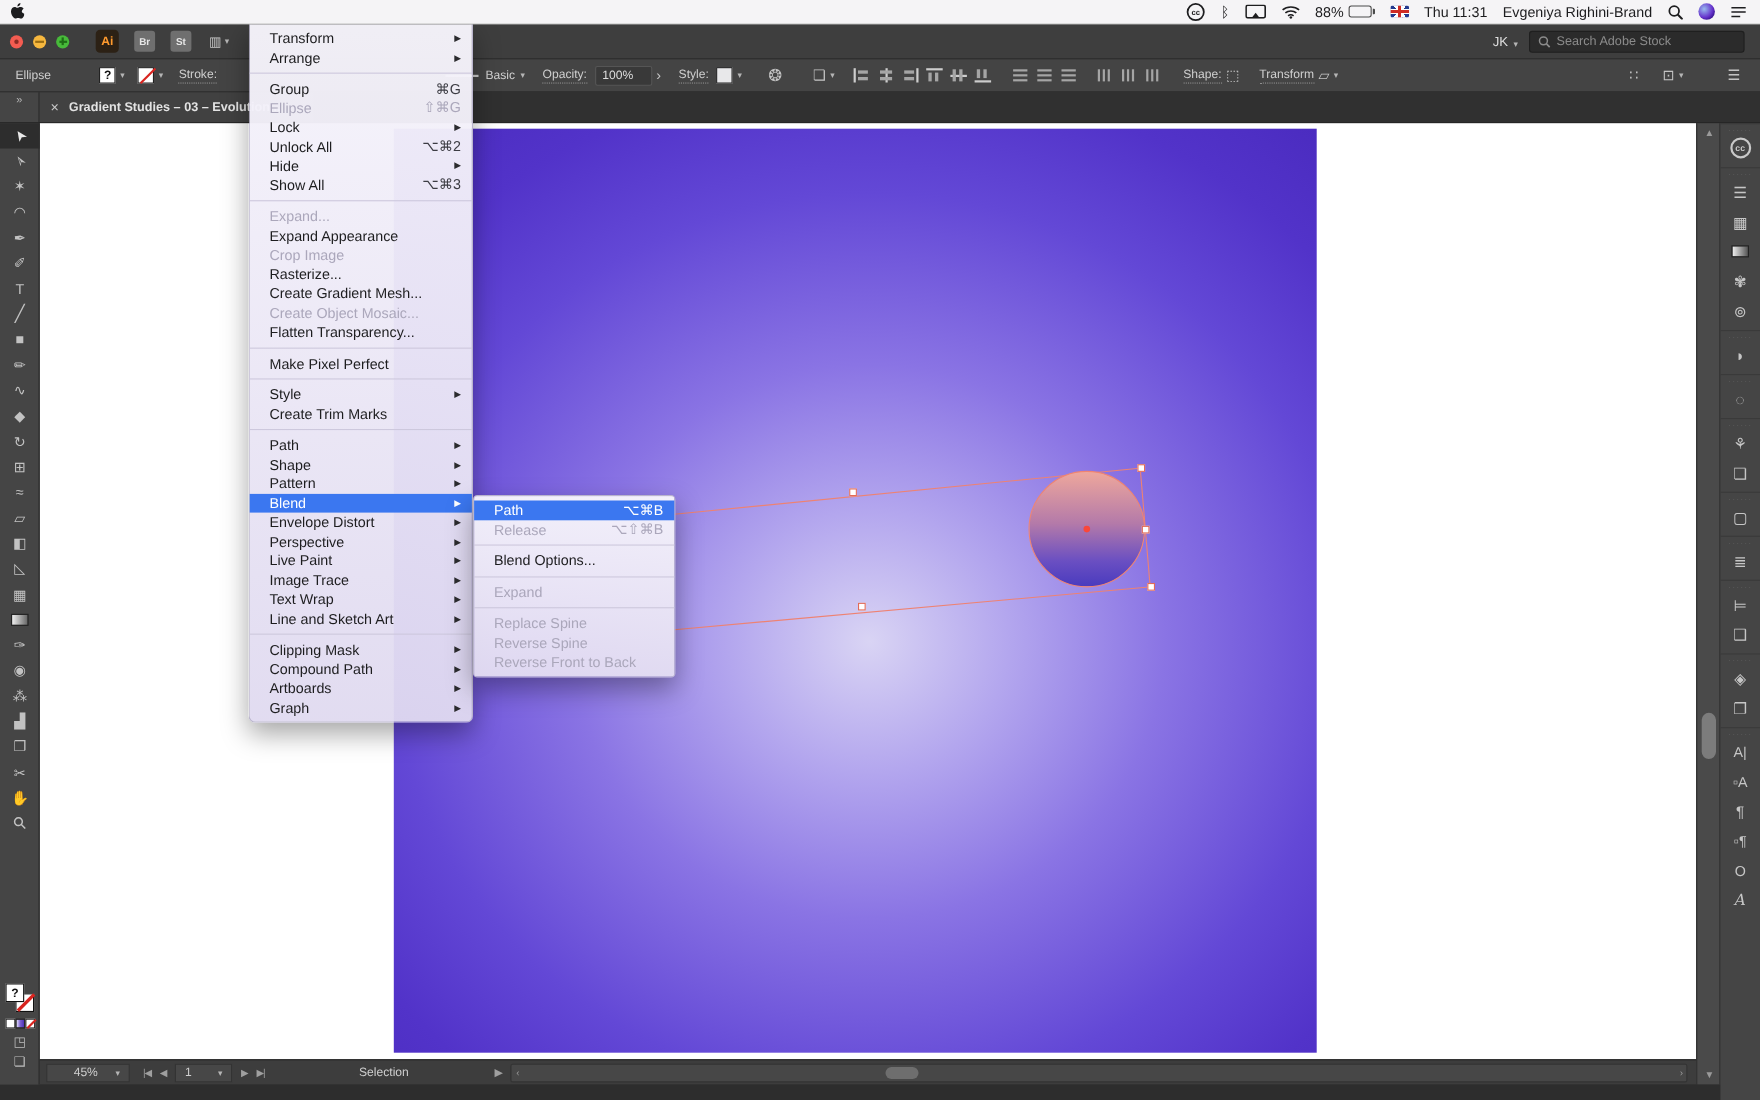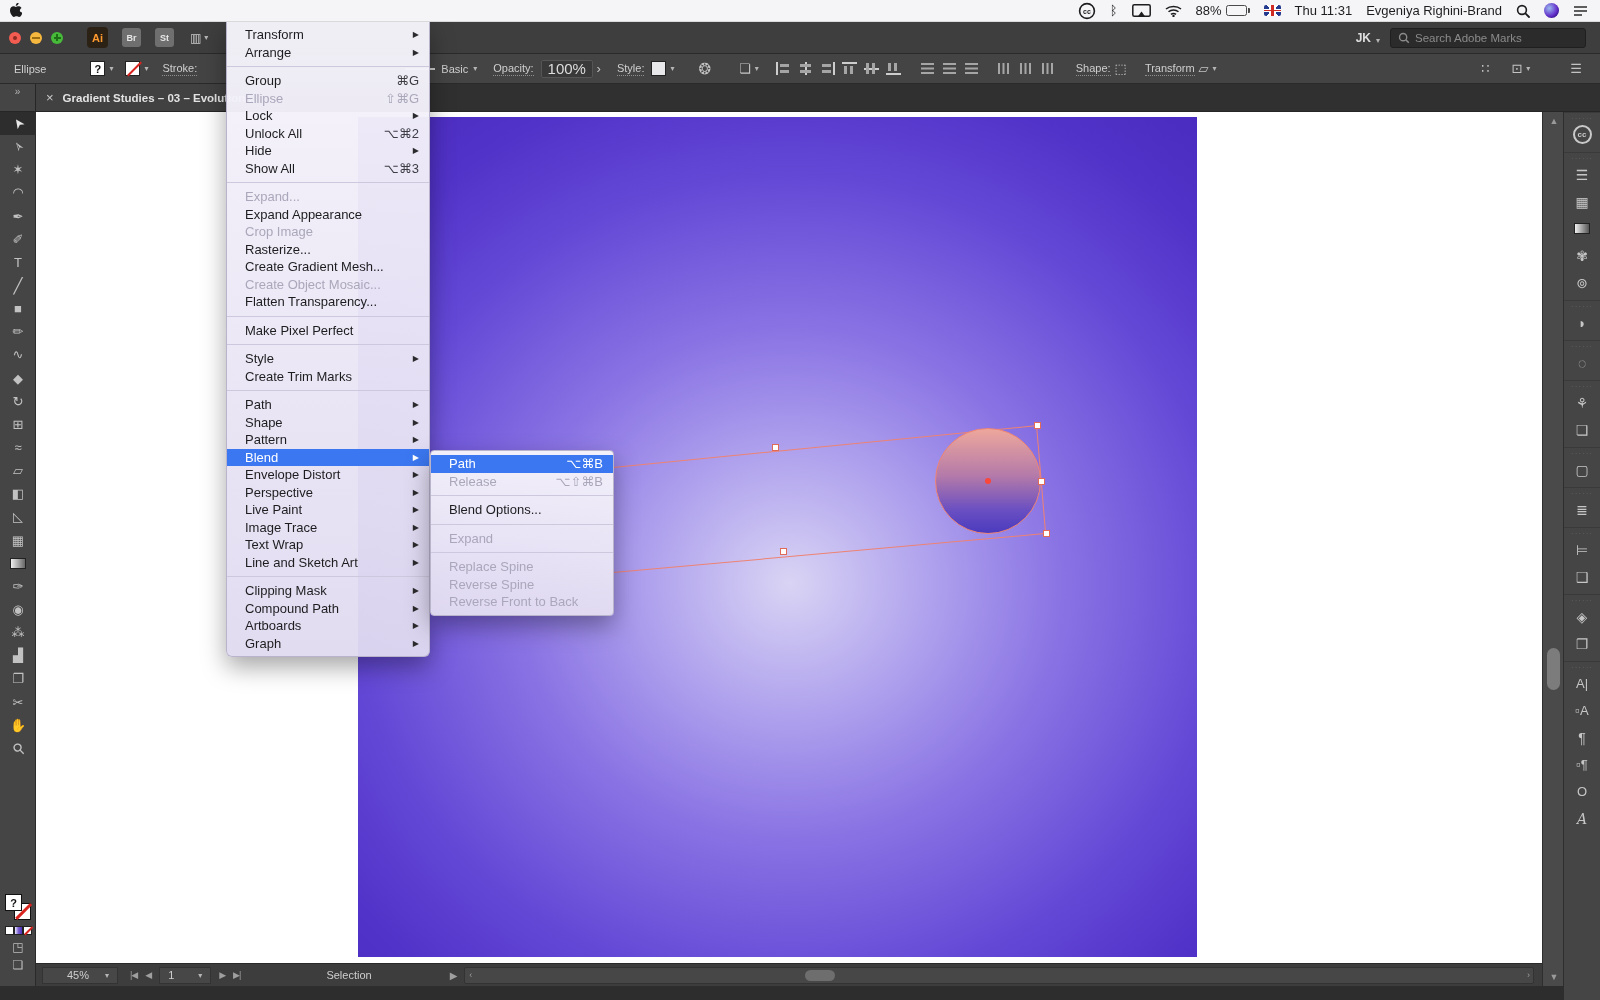--- a/index.html
+++ b/index.html
@@ -42,36 +42,36 @@
   .tl.yellow::after{content:"";position:absolute;left:2px;top:5px;width:8px;height:2px;background:#9a6d13}
   .tl.green::after{content:"";position:absolute;left:2.5px;top:5px;width:7px;height:2px;background:#1e6e16}
   .tl.green::before{content:"";position:absolute;left:5px;top:2.5px;width:2px;height:7px;background:#1e6e16}
   #ai-badge{margin-left:24px;width:21px;height:21px;border-radius:4px;background:#2c2115;color:#ff9a2e;
     font-weight:bold;font-size:11px;display:flex;align-items:center;justify-content:center}
   .sq-btn{margin-left:14px;width:19px;height:19px;border-radius:3px;background:#6f6f6f;color:#e6e6e6;
     font-size:9px;font-weight:bold;display:flex;align-items:center;justify-content:center}
   #ws-icon{margin-left:16px;color:#c9c9c9;font-size:12px;display:flex;align-items:center;gap:3px}
   .chev{font-size:8px;color:#b5b5b5}
   #tb-right{margin-left:auto;display:flex;align-items:center;gap:10px;padding-right:14px}
-  #workspace{color:#dedede;font-size:12px;font-weight:bold;display:flex;gap:5px;align-items:flex-end}
+  #workspace{color:#dedede;font-size:12px;font-weight:normal;display:flex;gap:5px;align-items:flex-end}
   #stock-search{width:196px;height:20px;background:#2b2b2b;border:1px solid #1f1f1f;border-radius:3px;
     display:flex;align-items:center;gap:5px;padding:0 7px;color:#8b8b8b;font-size:11.5px}
 
   
   #optionsbar{position:absolute;left:0;top:54px;width:1600px;height:30px;background:#444;
     border-bottom:1px solid #2a2a2a;display:flex;align-items:center;font-size:11px;color:#cfcfcf}
   .ob-lab{color:#cfcfcf}
   .ob-lab.link{border-bottom:1px dotted #8f8f8f;padding-bottom:1px}
   .swatch{width:15px;height:15px;background:#fff;border:1px solid #222;position:relative}
   .swatch.none::after{content:"";position:absolute;left:-1px;top:6px;width:19px;height:2px;background:#d8241f;
     transform:rotate(-45deg)}
   .swatch .q{position:absolute;inset:0;display:flex;align-items:center;justify-content:center;
     color:#111;font-size:11px;font-weight:bold}
   .ob-field{height:18px;background:#393939;border:1px solid #555;border-radius:2px;color:#ddd;
-    display:flex;align-items:center;padding:0 6px;font-size:15px}
+    display:flex;align-items:center;padding:0 6px;font-size:11px}
   .stroke-line{width:30px;height:2px;background:#ccc;margin-right:6px}
   .alic{width:15px;height:13px;position:relative;flex:0 0 auto;margin:0 3.5px}
   .alic::before,.alic::after{content:"";position:absolute;background:#cdcdcd}
   .alic::after{background:#a5a5a5}
   .alic:nth-child(7),.alic:nth-child(10){margin-left:15px}
   [data-name="horizontal-align-left"]::before{left:0;top:0;width:2px;height:13px}
   [data-name="horizontal-align-left"]::after{left:4px;top:2px;width:9px;height:3px;box-shadow:0 6px 0 #a5a5a5}
   [data-name="horizontal-align-center"]::before{left:6.5px;top:0;width:2px;height:13px}
   [data-name="horizontal-align-center"]::after{left:2px;top:2px;width:11px;height:3px;box-shadow:0 6px 0 #a5a5a5}
   [data-name="horizontal-align-right"]::before{right:0;top:0;width:2px;height:13px}
@@ -252,21 +252,21 @@
     <span id="tb-right">
       <span id="workspace" data-name="workspace-switcher">
         <span data-name="workspace-label">JK</span>
         <span class="chev" data-name="chevron-down-icon">▾</span>
       </span>
       <span id="stock-search" data-name="adobe-stock-search-input">
         <svg width="12" height="12" viewBox="0 0 14 14" data-name="search-icon">
             <circle cx="6" cy="6" r="4.2" fill="none" stroke="#8b8b8b" stroke-width="1.6"></circle>
             <line x1="9.2" y1="9.2" x2="12.6" y2="12.6" stroke="#8b8b8b" stroke-width="1.8"></line>
           </svg>
-        <span data-name="search-placeholder">Search Adobe Marks</span>
+        <span data-name="search-placeholder">Search Adobe Stock</span>
       </span>
     </span>
   </div>
 
   <div id="optionsbar" data-name="control-options-bar">
     <span class="ob-lab" style="margin-left:14px" data-name="active-tool-label">Ellipse</span>
     <span class="swatch" style="margin-left:44px" data-name="fill-color-swatch">
         <span class="q">?</span>
       </span>
     <span class="chev" style="margin-left:4px" data-name="fill-chevron-icon">▾</span>

